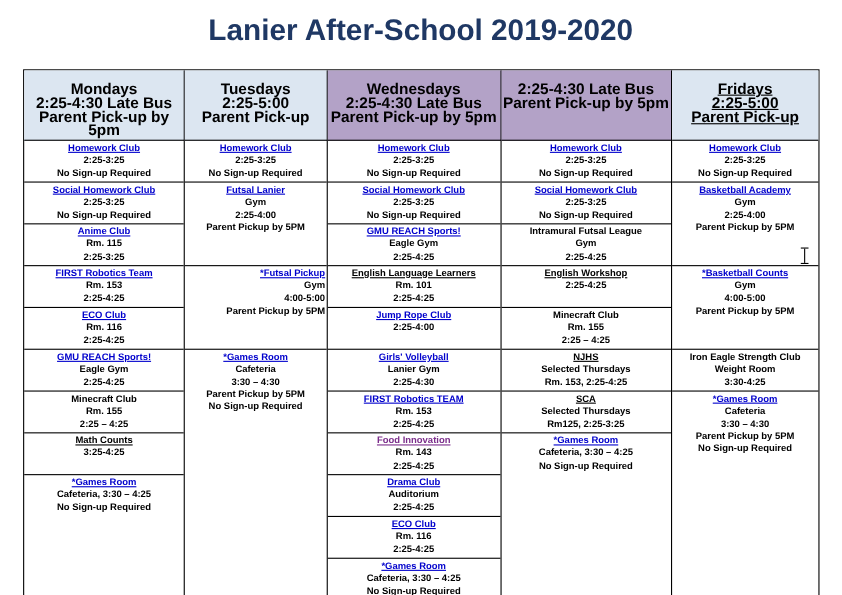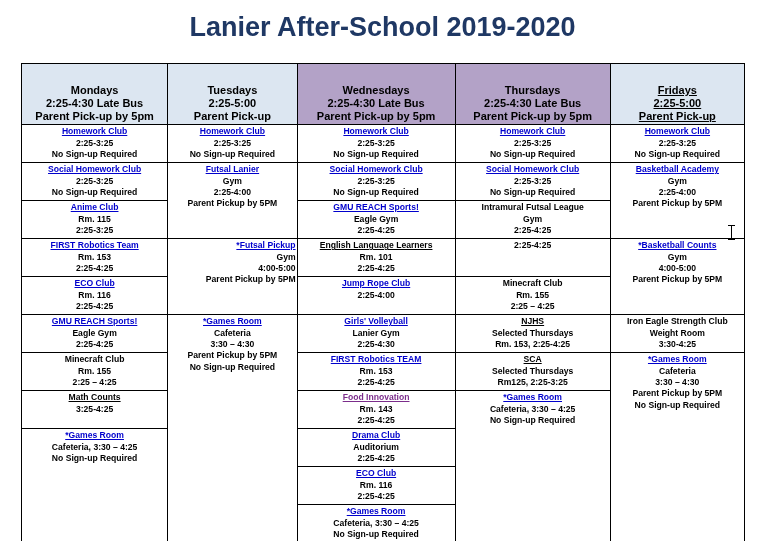--- a/index.html
+++ b/index.html
@@ -44,24 +44,24 @@
     display: flex;
     width: 100%;
   }
 
   
   .hdr-cell {
     box-sizing: border-box;
     border-right: 1.6px solid #000;
     border-bottom: 1.6px solid #000;
     text-align: center;
-    font-size: 11px;
+    font-size: 14px;
     font-weight: bold;
     line-height: 12.6px;
-    padding: 20px 1px 2px 1px;
+    padding: 10px 1px 2px 1px;
     color: #000;
   }
   .hdr-cell:last-child { border-right: none; text-decoration: underline; }
   .hdr-blue { background: #dce6f1; }
   .hdr-purple { background: #b3a2c7; }
 
   
   .body-col {
     box-sizing: border-box;
     border-right: 1.6px solid #000;
@@ -163,21 +163,20 @@
           <div>Tuesdays</div>
           <div>2:25-5:00</div>
           <div>Parent Pick-up</div>
         </div>
         <div class="hdr-cell c2 hdr-purple">
           <div>Wednesdays</div>
           <div>2:25-4:30 Late Bus</div>
           <div>Parent Pick-up by 5pm</div>
         </div>
         <div class="hdr-cell c3 hdr-purple">
-          <div>Thursdays</div>
           <div>2:25-4:30 Late Bus</div>
           <div>Parent Pick-up by 5pm</div>
         </div>
         <div class="hdr-cell c4 hdr-blue">
           <div>Fridays</div>
           <div>2:25-5:00</div>
           <div>Parent Pick-up</div>
         </div>
       </div>
     <div class="cal-row" id="body-row">
@@ -320,20 +319,21 @@
             <span class="ttl lnk">Social Homework Club</span>
             <span class="ln">2:25-3:25</span>
             <span class="ln">No Sign-up Required</span>
           </div>
           <div class="cell" style="height: 38px;">
             <span class="ttl plain">Intramural Futsal League</span>
             <span class="ln">Gym</span>
             <span class="ln">2:25-4:25</span>
           </div>
           <div class="cell" style="height: 38px;">
+            <span class="ttl plain-u">English Workshop</span>
             <span class="ln">2:25-4:25</span>
             <span class="ln">&nbsp;</span>
           </div>
           <div class="cell" style="height: 38px;">
             <span class="ttl plain">Minecraft Club</span>
             <span class="ln">Rm. 155</span>
             <span class="ln">2:25 – 4:25</span>
           </div>
           <div class="cell" style="height: 38px;">
             <span class="ttl plain-u">NJHS</span>

